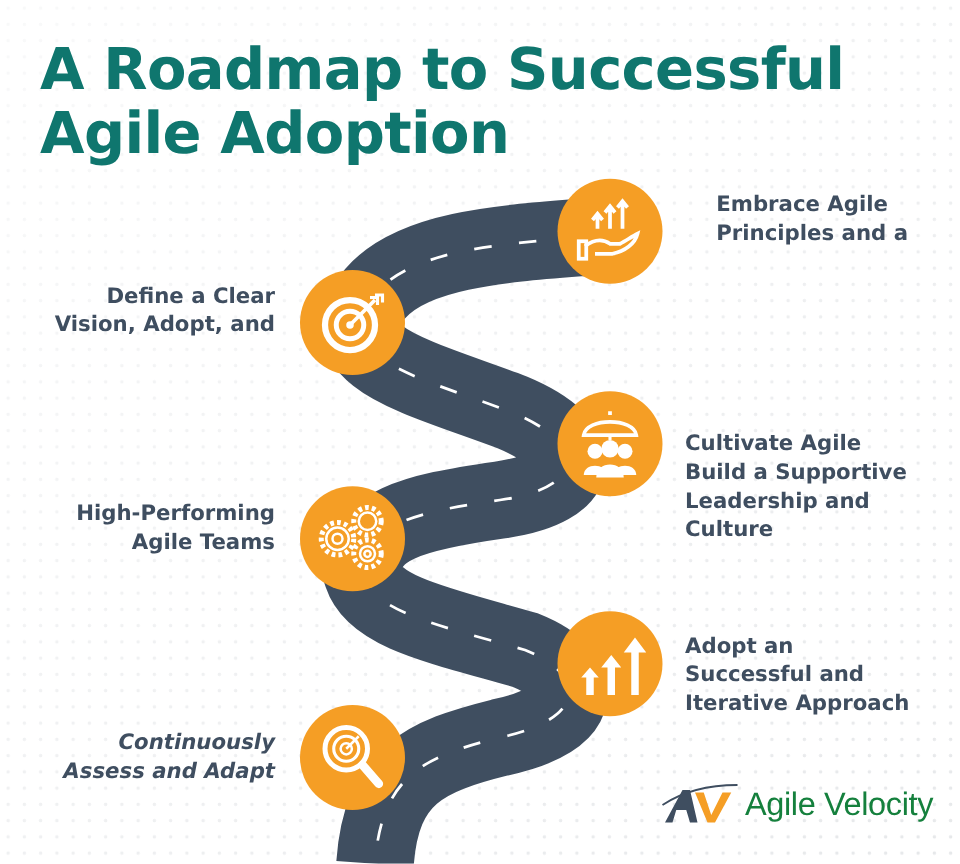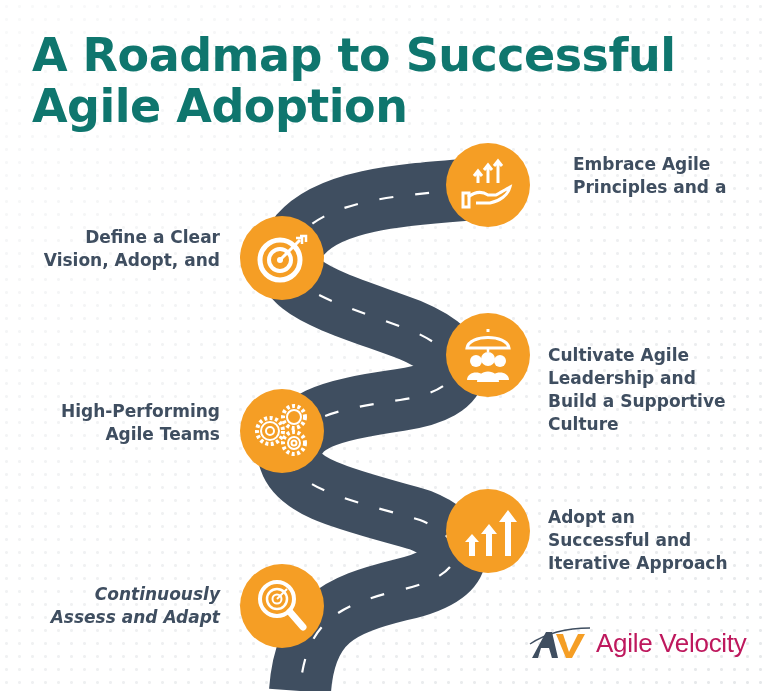--- a/index.html
+++ b/index.html
@@ -22,21 +22,21 @@
     position: absolute; font-family: "DejaVu Sans", sans-serif; font-weight: bold;
     font-size: 17px; line-height: 23px; color: #3f4e60;
   }
   .step-text.left { text-align: right; }
   .step-text.right { text-align: left; }
   .circle {
     position: absolute; width: 84px; height: 84px; border-radius: 50%;
     background: #f59e25; display: flex; align-items: center; justify-content: center;
   }
   .logo { position: absolute; left: 528px; top: 626px; display: flex; align-items: center; }
-  .logo-text { font-size: 26px; color: #be185d; margin-left: 4px; letter-spacing: -0.3px; }
+  .logo-text { font-size: 26px; color: #15803d; margin-left: 4px; letter-spacing: -0.3px; }
 </style>
 </head>
 <body>
 
 <div class="dots"></div>
 
 <div class="title">
   <div>A Roadmap to Successful</div>
   <div>Agile Adoption</div>
 </div>
@@ -82,22 +82,22 @@
     <circle cx="17" cy="35" r="6"></circle>
     <circle cx="41" cy="35" r="6"></circle>
     <circle cx="29" cy="33" r="7"></circle>
     <path d="M8 54 C8 44 26 44 26 54 Z"></path>
     <path d="M32 54 C32 44 50 44 50 54 Z"></path>
     <path d="M18 56 C18 42 40 42 40 56 Z"></path>
   </svg>
 </div>
 <div class="step-text right" style="left:548px; top:300px;margin-top:44px;">
   <div>Cultivate Agile</div>
+  <div>Build a Supportive</div>
   <div>Leadership and</div>
-  <div>Build a Supportive</div>
   <div>Culture</div>
 </div>
 
 <div class="circle" style="left:240px; top:389px;">
   <svg width="64" height="64" viewBox="0 0 64 64" fill="none" stroke="#fff">
     <circle cx="20" cy="32" r="13" stroke-width="4" stroke-dasharray="3 2.5"></circle>
     <circle cx="20" cy="32" r="9" stroke-width="2"></circle>
     <circle cx="20" cy="32" r="4" stroke-width="2"></circle>
     <circle cx="44" cy="18" r="11" stroke-width="4" stroke-dasharray="3 2.5"></circle>
     <circle cx="44" cy="18" r="7" stroke-width="2"></circle>

